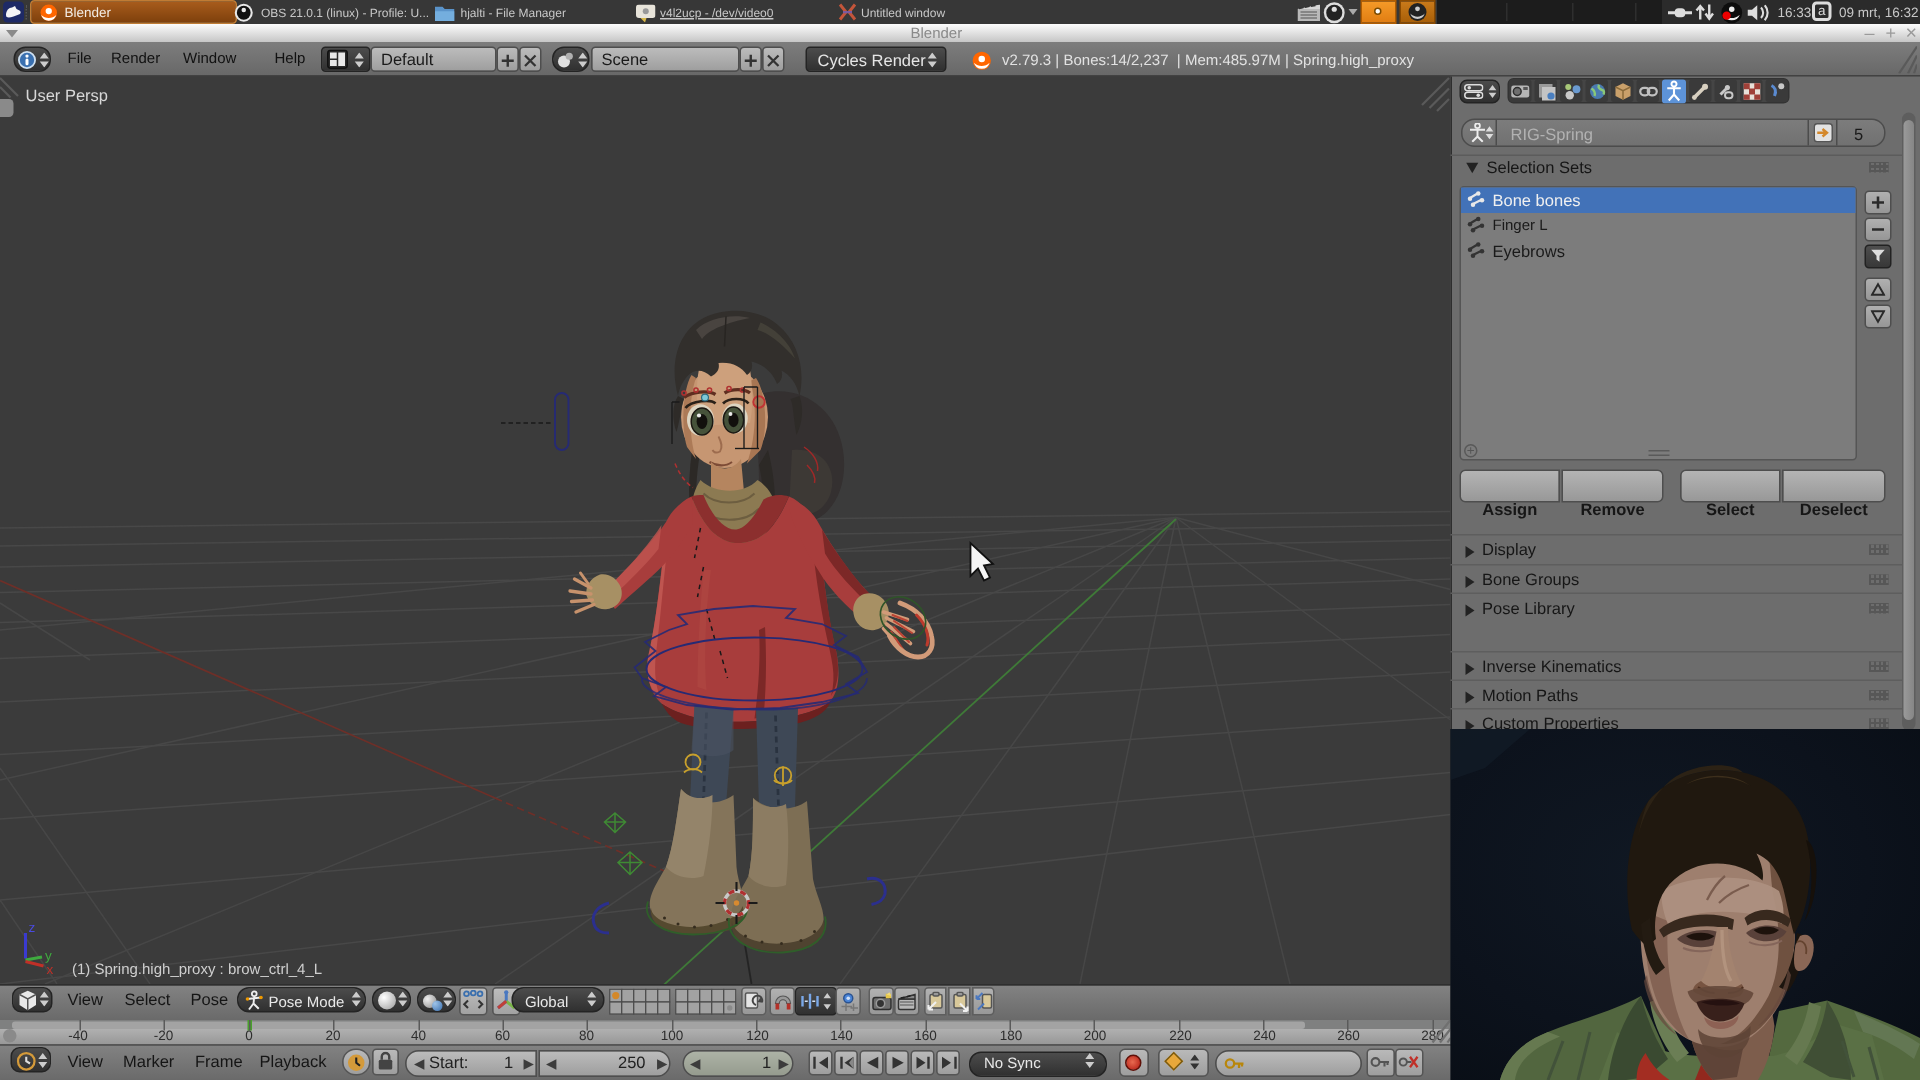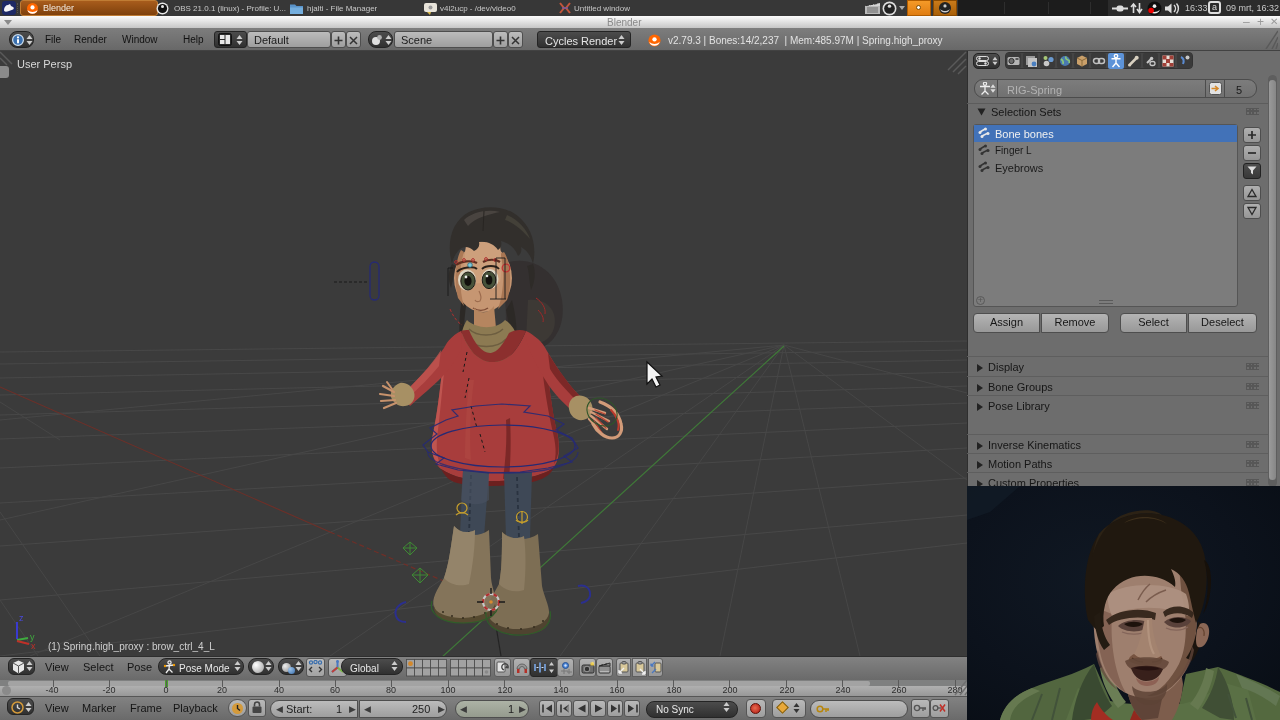--- a/index.html
+++ b/index.html
@@ -37,21 +37,21 @@
   #props { position:absolute; left:967px; top:51px; width:313px; height:669px; background:#6d6d6d;
      border-left:1px solid #2e2e2e; }
   
   #webcam { position:absolute; left:967px; top:486px; width:313px; height:234px; background:#0c121b; }
   .pdots { position:absolute; width:13px; height:7px;
      background-image:repeating-linear-gradient(90deg,#555 0 1.5px,transparent 1.5px 3.2px),repeating-linear-gradient(0deg,#555 0 1.5px,transparent 1.5px 3.2px);
      background-blend-mode:normal; opacity:0.9; }
   .lsbtn { position:absolute; left:1243px; width:18px; height:16px;
      background:linear-gradient(#b0b0b0,#969696); border:1px solid #4e4e4e; border-radius:3px; }
   .pbtn { position:absolute; height:20px; background:linear-gradient(#b4b4b4,#989898);
-     border:1px solid #4e4e4e; font-size:11px; color:#161616; text-align:center; padding-top:2px; }
+     border:1px solid #4e4e4e; font-size:11px; color:#161616; text-align:center; padding-top:20px;font-weight:bold; }
   .crow { position:absolute; left:967px; width:301px; height:20px; border-top:1px solid #5e5e5e; }
   .crow .t { position:absolute; left:21px; top:4px; font-size:11px; color:#161616; }
   .crow .a { position:absolute; left:10px; top:7px; width:0; height:0;
      border-top:4px solid transparent; border-bottom:4px solid transparent; border-left:6px solid #222; }
   .rnum { position:absolute; top:685px; font-size:9px; color:#2d2d2d; width:24px; text-align:center; }
   .rtick { position:absolute; top:680px; width:1px; height:7px; background:#5a5a5a; }
   .vhb { position:absolute; top:658px; width:17px; height:19px;
      background:linear-gradient(#b2b2b2,#989898); border:1px solid #5e5e5e; border-radius:3px; }
   .pbbtn { position:absolute; top:700px; width:16px; height:17px;
      background:linear-gradient(#b9b9b9,#9e9e9e); border:1px solid #555; border-radius:3px; }
@@ -84,21 +84,21 @@
   <svg class="abs" style="left:290px;top:3px;" width="13" height="12" viewBox="0 0 13 12">
       <path d="M0 1.5 L5 1.5 L6.5 3 L13 3 L13 11 L0 11 Z" fill="#5a93c9"></path>
       <path d="M0 4.5 L13 4.5 L13 11 L0 11Z" fill="#74aede"></path>
     </svg>
   <div class="tbtext" style="left:307px;">hjalti - File Manager</div>
   <svg class="abs" style="left:424px;top:3px;" width="13" height="12" viewBox="0 0 13 12">
       <rect x="0" y="0" width="13" height="9" rx="2" fill="#e8e4da"></rect>
       <circle cx="6.5" cy="4.5" r="2" fill="#999"></circle>
       <path d="M3 9 L6 12 L7 9 Z" fill="#d8b84a"></path>
     </svg>
-  <div class="tbtext" style="left:440px;">v4l2ucp - /dev/video0</div>
+  <div class="tbtext" style="left:440px;text-decoration:underline;">v4l2ucp - /dev/video0</div>
   <svg class="abs" style="left:559px;top:2px;" width="12" height="12" viewBox="0 0 12 12">
       <path d="M1 1 L5 6 L1 11 M11 1 L7 6 L11 11" stroke="#c4553a" stroke-width="2" fill="none"></path>
       <path d="M3 6 L9 6" stroke="#7a5aa0" stroke-width="1.5"></path>
     </svg>
   <div class="tbtext" style="left:574px;">Untitled window</div>
   <svg class="abs" style="left:865px;top:3px;" width="15" height="11" viewBox="0 0 15 11">
       <rect x="0" y="3" width="15" height="8" fill="#b9b9b9"></rect>
       <path d="M0 3 L15 0 L15 3 Z" fill="#d5d5d5"></path>
       <path d="M1 2.6 L4 2 M5 1.8 L8 1.2 M9 1.1 L12 0.6" stroke="#333" stroke-width="1"></path>
       <path d="M2 5 L13 5 M2 7 L13 7 M2 9 L13 9" stroke="#555" stroke-width="0.8"></path>

